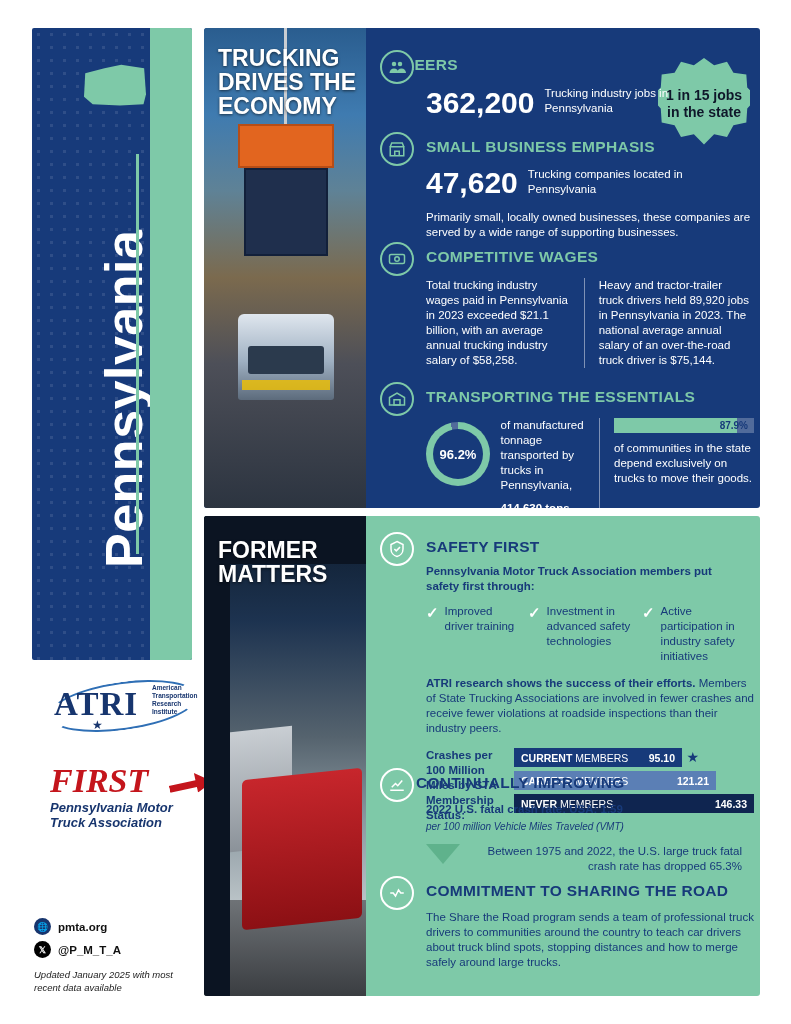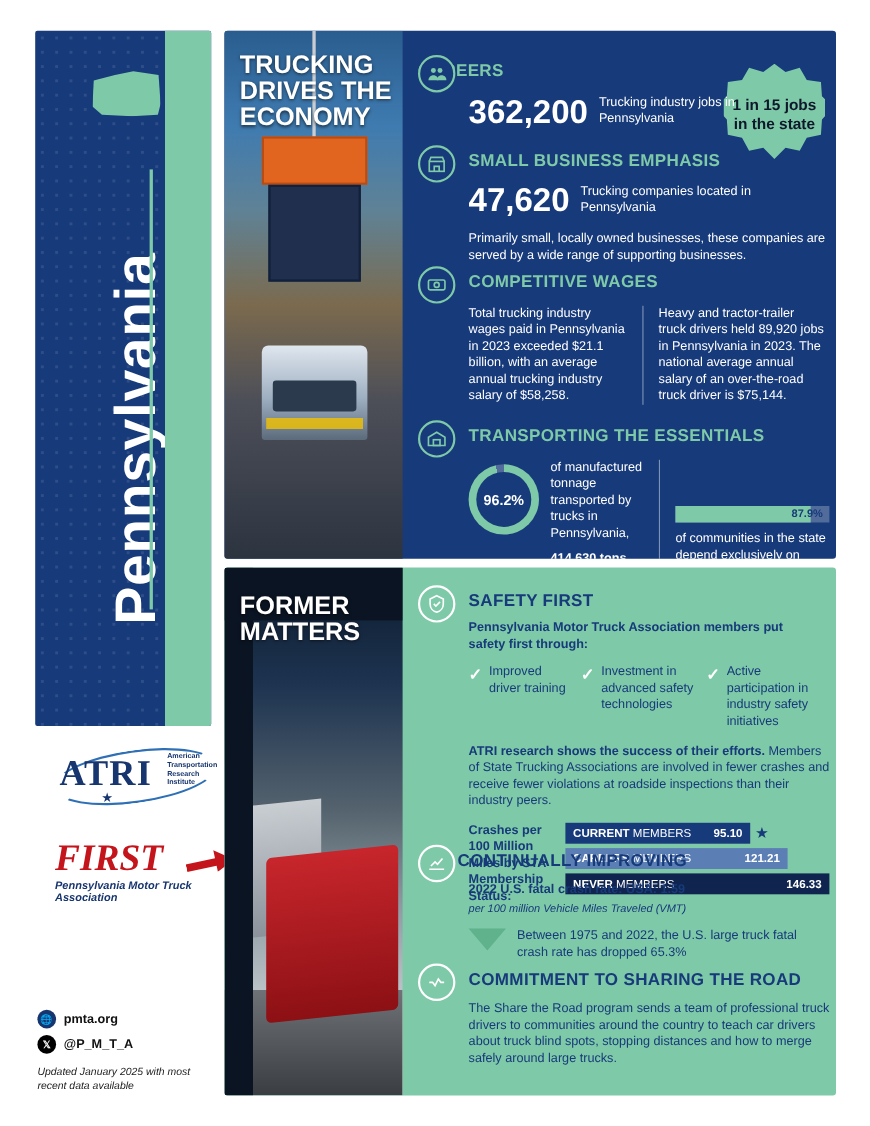--- a/index.html
+++ b/index.html
@@ -72,21 +72,21 @@
   .atri-star { position:absolute; left:44px; top:40px; color:#17356e; font-size:12px;}
 
   .logo-pmta { position:absolute; left:48px; top:760px; width:160px; height:58px; }
   .pmta-word {
     font-family:"Liberation Serif", serif;
     font-size:34px; font-weight:bold; font-style:italic; color:#c4151c; letter-spacing:0px;
     position:absolute; left:2px; top:2px;
   }
   .pmta-sub {
     position:absolute; left:2px; top:40px;
-    font-size:10px; font-weight:bold; font-style:italic; color:#17356e;
+    font-size:13px; font-weight:bold; font-style:italic; color:#17356e;
   }
   .pmta-arrow {
     position:absolute; left:120px; top:6px; width:44px; height:28px;
     background:#c4151c;
     clip-path: polygon(0% 55%, 62% 55%, 62% 28%, 100% 72%, 62% 100%, 62% 80%, 0% 80%);
     transform: rotate(-12deg);
   }
 
   
   .contact { position:absolute; left:34px; top:918px; width:170px; }
@@ -354,21 +354,21 @@
         <div style="width:80px; position:relative; height:80px;">
           <div class="donut" style="left:0; top:4px;">
             <div class="donut-inner">96.2%</div>
           </div>
         </div>
         <div class="whitetext" style="width:112px;">
           <div>of manufactured tonnage transported by trucks in Pennsylvania,</div>
           <div style="margin-top:8px; font-weight:bold;">414,630 tons per day</div>
         </div>
         <div style="width:1px; background:rgba(255,255,255,0.45);"></div>
-        <div style="width:140px; position:relative;margin-top:42px;">
+        <div style="width:140px; position:relative;">
           <div class="bar-wrap" style="position:relative; width:140px;">
             <div class="bar-bg">
               <div class="bar-fill" style="width:87.9%;"></div>
             </div>
             <div class="bar-label">87.9%</div>
           </div>
           <div class="whitetext" style="margin-top:8px;">of communities in the state depend exclusively on trucks to move their goods.</div>
         </div>
       </div>
     </div>
@@ -436,21 +436,21 @@
     <div class="row" style="left:176px; top:252px; width:374px;">
       <div class="icon-circle" style="left:0; top:0px;">
         <svg width="18" height="18" viewBox="0 0 24 24" fill="none" stroke="#ffffff" stroke-width="2">
             <path d="M3 19h18"></path>
             <path d="M5 15l5-5 3 3 6-7"></path>
           </svg>
       </div>
       <div class="sec-title" style="margin-left:36px; padding-top:6px;">CONTINUALLY IMPROVING</div>
       <div class="bluetext" style="margin-left:46px; margin-top:10px; font-weight:bold;">2022 U.S. fatal crash rate:  USA: 1.59</div>
       <div class="bluetext" style="margin-left:46px; margin-top:2px; font-style:italic; font-size:10px;">per 100 million Vehicle Miles Traveled (VMT)</div>
-      <div style="margin-left:46px; margin-top:10px; display:flex; gap:10px; align-items:flex-start;">
+      <div style="margin-left:46px; margin-top:10px; display:flex; gap:10px; align-items:flex-start;text-align:right;">
         <div class="tri-down"></div>
         <div class="bluetext" style="width:272px;">Between 1975 and 2022, the U.S. large truck fatal crash rate has dropped 65.3%</div>
       </div>
     </div>
 
     <div class="row" style="left:176px; top:360px; width:374px;">
       <div class="icon-circle" style="left:0; top:0px;">
         <svg width="18" height="18" viewBox="0 0 24 24" fill="none" stroke="#ffffff" stroke-width="2">
             <path d="M3 12h4l3 4 4-8 3 4h4"></path>
           </svg>

